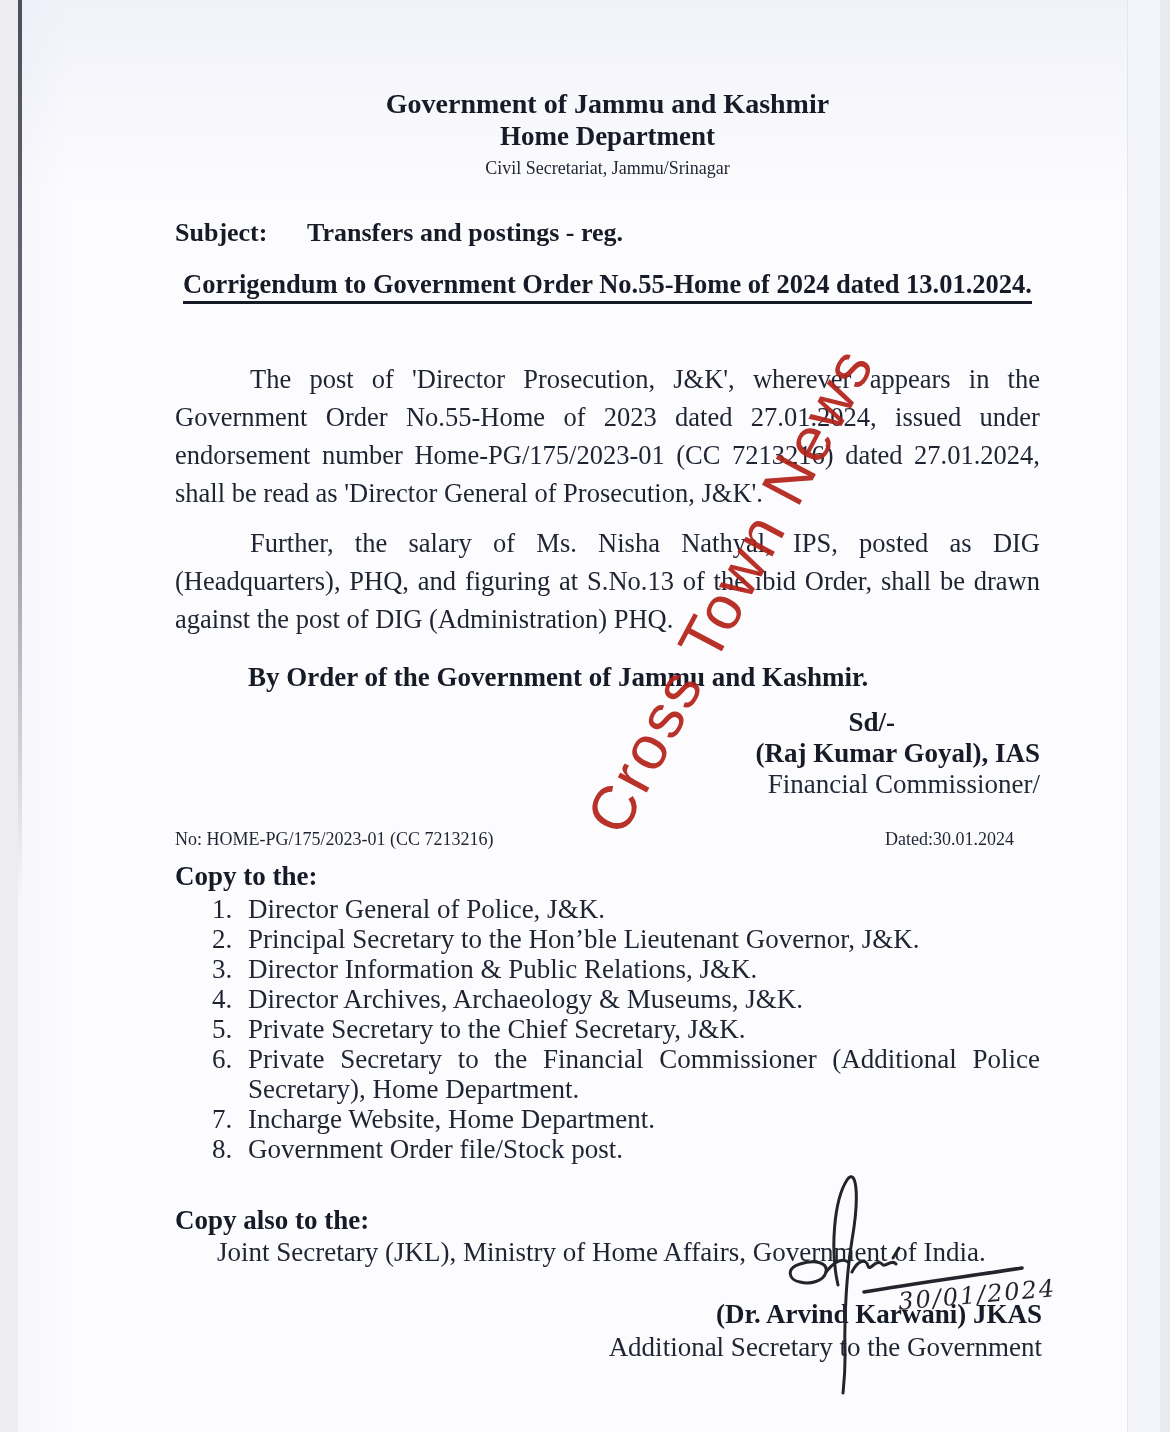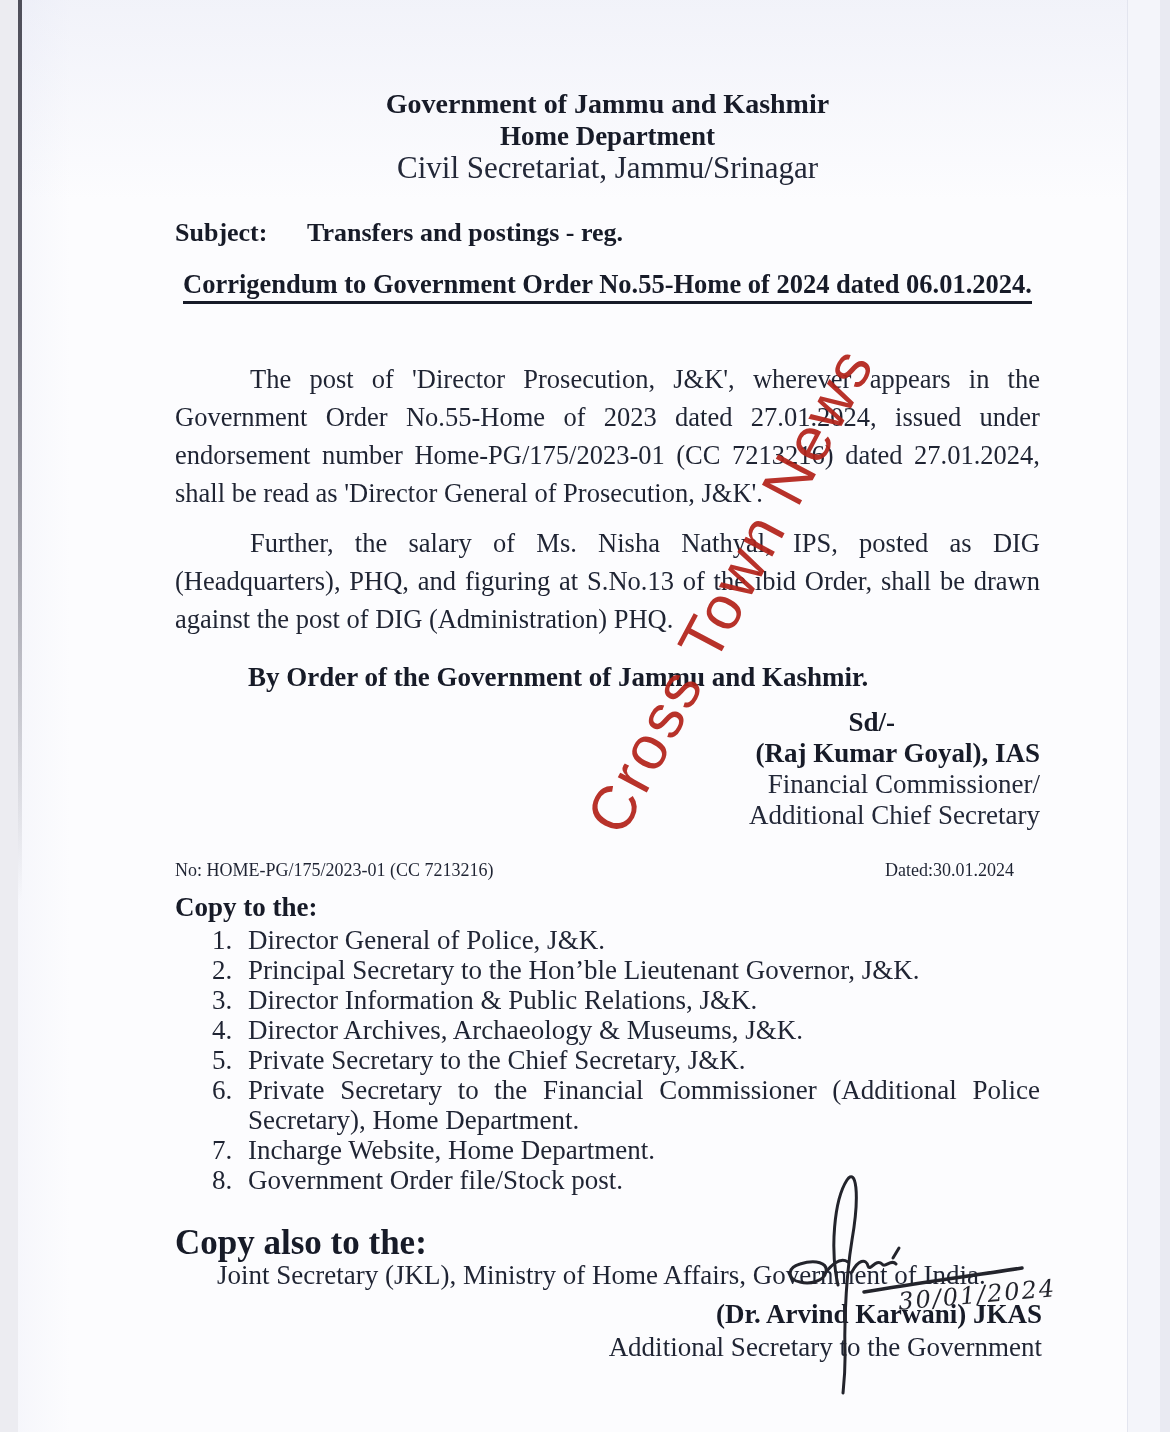--- a/index.html
+++ b/index.html
@@ -20,21 +20,21 @@
                  background:#f4f5fa; border-left:1px solid #e3e5ef; }
   .edge-right-inner { position:absolute; right:0; top:0; width:10px; height:100%; background:#e9eaf2; }
 
   .content { position:absolute; left:175px; top:88px; width:865px; z-index:2; }
 
   .center { text-align:center; }
   .bold   { font-weight:700; color:#171b28; }
 
   .h1 { font-size:28px; line-height:32px; }
   .h2 { font-size:27px; line-height:32px; }
-  .h3 { font-size:31px; line-height:32px; font-weight:400; color:#232838; }
+  .h3 { font-size:18px; line-height:32px; font-weight:400; color:#232838; }
 
   .subject-row { display:flex; margin-top:34px; font-size:26px; }
   .subject-label { width:132px; }
 
   .heading-wrap { margin-top:21px; text-align:center; }
   .heading-text { display:inline-block; font-size:26.5px; font-weight:700; color:#171b28;
                   border-bottom:3px solid #171b28; padding-bottom:1px; }
 
   .para  { margin-top:56px; }
   .para2 { margin-top:12px; }
@@ -52,21 +52,21 @@
              font-size:18px; line-height:31px; }
   .ref-dated { padding-right:26px; }
 
   .copy-label { margin-top:6px; font-size:27px; line-height:31px; }
 
   .copy-list { margin-top:2px; }
   .citem { display:flex; padding-left:37px; font-size:27px; line-height:30px; }
   .cnum  { width:36px; flex:none; }
   .ctext { flex:1; }
 
-  .copy-also-label { margin-top:32px; font-size:35px; line-height:32px; }
+  .copy-also-label { margin-top:40px; font-size:27px; line-height:32px; }
   .copy-also-text  { padding-left:42px; font-size:27px; line-height:32px; }
 
   .watermark {
     position:absolute; left:730px; top:590px; z-index:6;
     transform:translate(-50%,-50%) rotate(-62deg);
     font-family:"Liberation Sans", sans-serif;
     font-size:62px; font-weight:400; letter-spacing:3px; white-space:nowrap;
     color:#b3231a; opacity:.93;
   }
 
@@ -95,21 +95,21 @@
     <div class="center h1 bold">Government of Jammu and Kashmir</div>
     <div class="center h2 bold">Home Department</div>
     <div class="center h3">Civil Secretariat, Jammu/Srinagar</div>
 
     <div class="subject-row">
       <span class="subject-label bold">Subject:</span>
       <span class="bold">Transfers and postings - reg.</span>
     </div>
 
     <div class="heading-wrap">
-      <span class="heading-text">Corrigendum to Government Order No.55-Home of 2024 dated 06.01.2024.</span>
+      <span class="heading-text">Corrigendum to Government Order No.55-Home of 2024 dated 13.01.2024.</span>
     </div>
 
     <div class="para">
       <div class="pline jline indent">
           <span>The</span>
           <span>post</span>
           <span>of</span>
           <span>'Director</span>
           <span>Prosecution,</span>
           <span>J&amp;K',</span>
@@ -172,21 +172,20 @@
         </div>
       <div class="pline">against the post of DIG (Administration) PHQ.</div>
     </div>
 
     <div class="by-order bold">By Order of the Government of Jammu and Kashmir.</div>
 
     <div class="sign-block">
       <div class="bold sd">Sd/-</div>
       <div class="bold">(Raj Kumar Goyal), IAS</div>
       <div class="sign-light">Financial Commissioner/</div>
-      <div class="sign-light">Additional Chief Secretary</div>
     </div>
 
     <div class="ref-row">
       <span>No: HOME-PG/175/2023-01 (CC 7213216)</span>
       <span class="ref-dated">Dated:30.01.2024</span>
     </div>
 
     <div class="copy-label bold">Copy to the:</div>
 
     <div class="copy-list">

